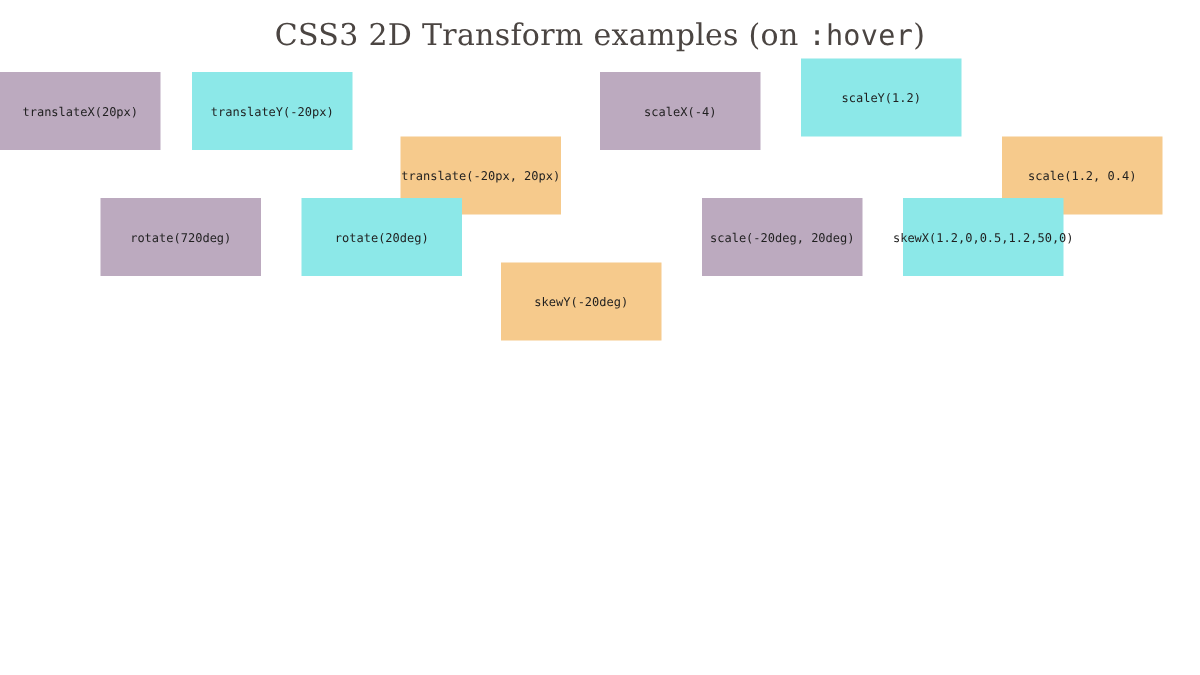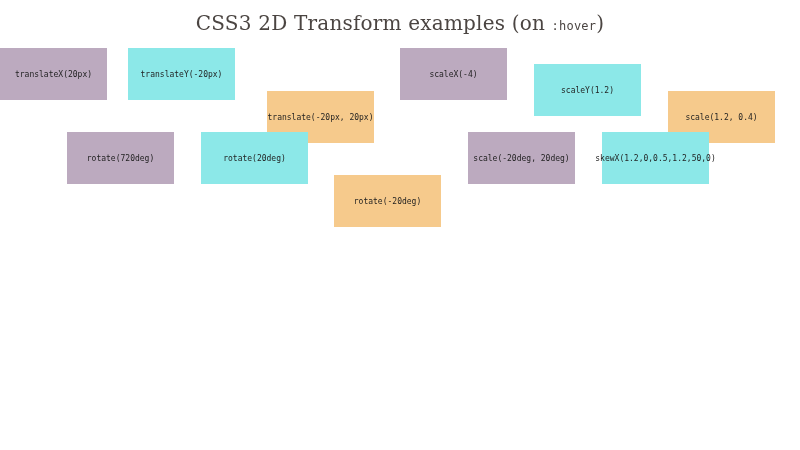--- a/index.html
+++ b/index.html
@@ -10,36 +10,36 @@
   }
   h1{
     margin:0;position:absolute;top:11px;left:0;width:800px;
     text-align:center;font-weight:normal;
     font-family:"DejaVu Serif","Liberation Serif",serif;
     font-size:20px;color:var(--title_text,#4b4542);
     letter-spacing:0.2px;
   }
   h1 code{
     font-family:"DejaVu Sans Mono","Liberation Mono",monospace;
-    font-size:12px;
+    font-size:19px;
   }
   .box{
     position:absolute;width:107px;height:52px;
     display:flex;align-items:center;justify-content:center;
     font-family:"DejaVu Sans Mono","Liberation Mono",monospace;
     font-size:8px;color:var(--label_text,#1f1f1f);
     white-space:nowrap;
     transition:transform .6s ease;
   }
   .mauve{background:var(--mauve,#bcaabf);}
   .cyan{background:var(--cyan,#8ce8e8);}
   .orange{background:var(--orange,#f6ca8c);margin-top:43px;}
   
   .b1{left:0;top:48px}   .b2{left:128px;top:48px}  .b3{left:267px;top:48px}
-  .b4{left:400px;top:48px}.b5{left:534px;top:64px} .b6{left:668px;top:48px}
+  .b4{left:400px;top:48px}.b5{left:534px;top:39px} .b6{left:668px;top:48px}
   
   .b7{left:67px;top:132px}.b8{left:201px;top:132px}.b9{left:334px;top:132px}
   .b10{left:468px;top:132px}.b11{left:602px;top:132px}
 </style>
 </head>
 <body>
 
 <h1><span>CSS3 2D Transform examples (on </span><code>:hover</code><span>)</span></h1>
 
 <div class="box b1 mauve" style="--tf: translateX(20px);">
@@ -61,20 +61,20 @@
   <span>scale(1.2, 0.4)</span>
 </div>
 
 <div class="box b7 mauve" style="--tf: rotate(720deg);">
   <span>rotate(720deg)</span>
 </div>
 <div class="box b8 cyan" style="--tf: skewX(20deg);">
   <span>rotate(20deg)</span>
 </div>
 <div class="box b9 orange" style="--tf: skewY(-20deg);">
-  <span>rotate(-20deg)</span>
+  <span>skewY(-20deg)</span>
 </div>
 <div class="box b10 mauve" style="--tf: skew(-20deg, 20deg);">
   <span>scale(-20deg, 20deg)</span>
 </div>
 <div class="box b11 cyan" style="--tf: matrix(1.2,0,0.5,1.2,50,0);">
   <span>skewX(1.2,0,0.5,1.2,50,0)</span>
 </div>
 
 </body></html>

